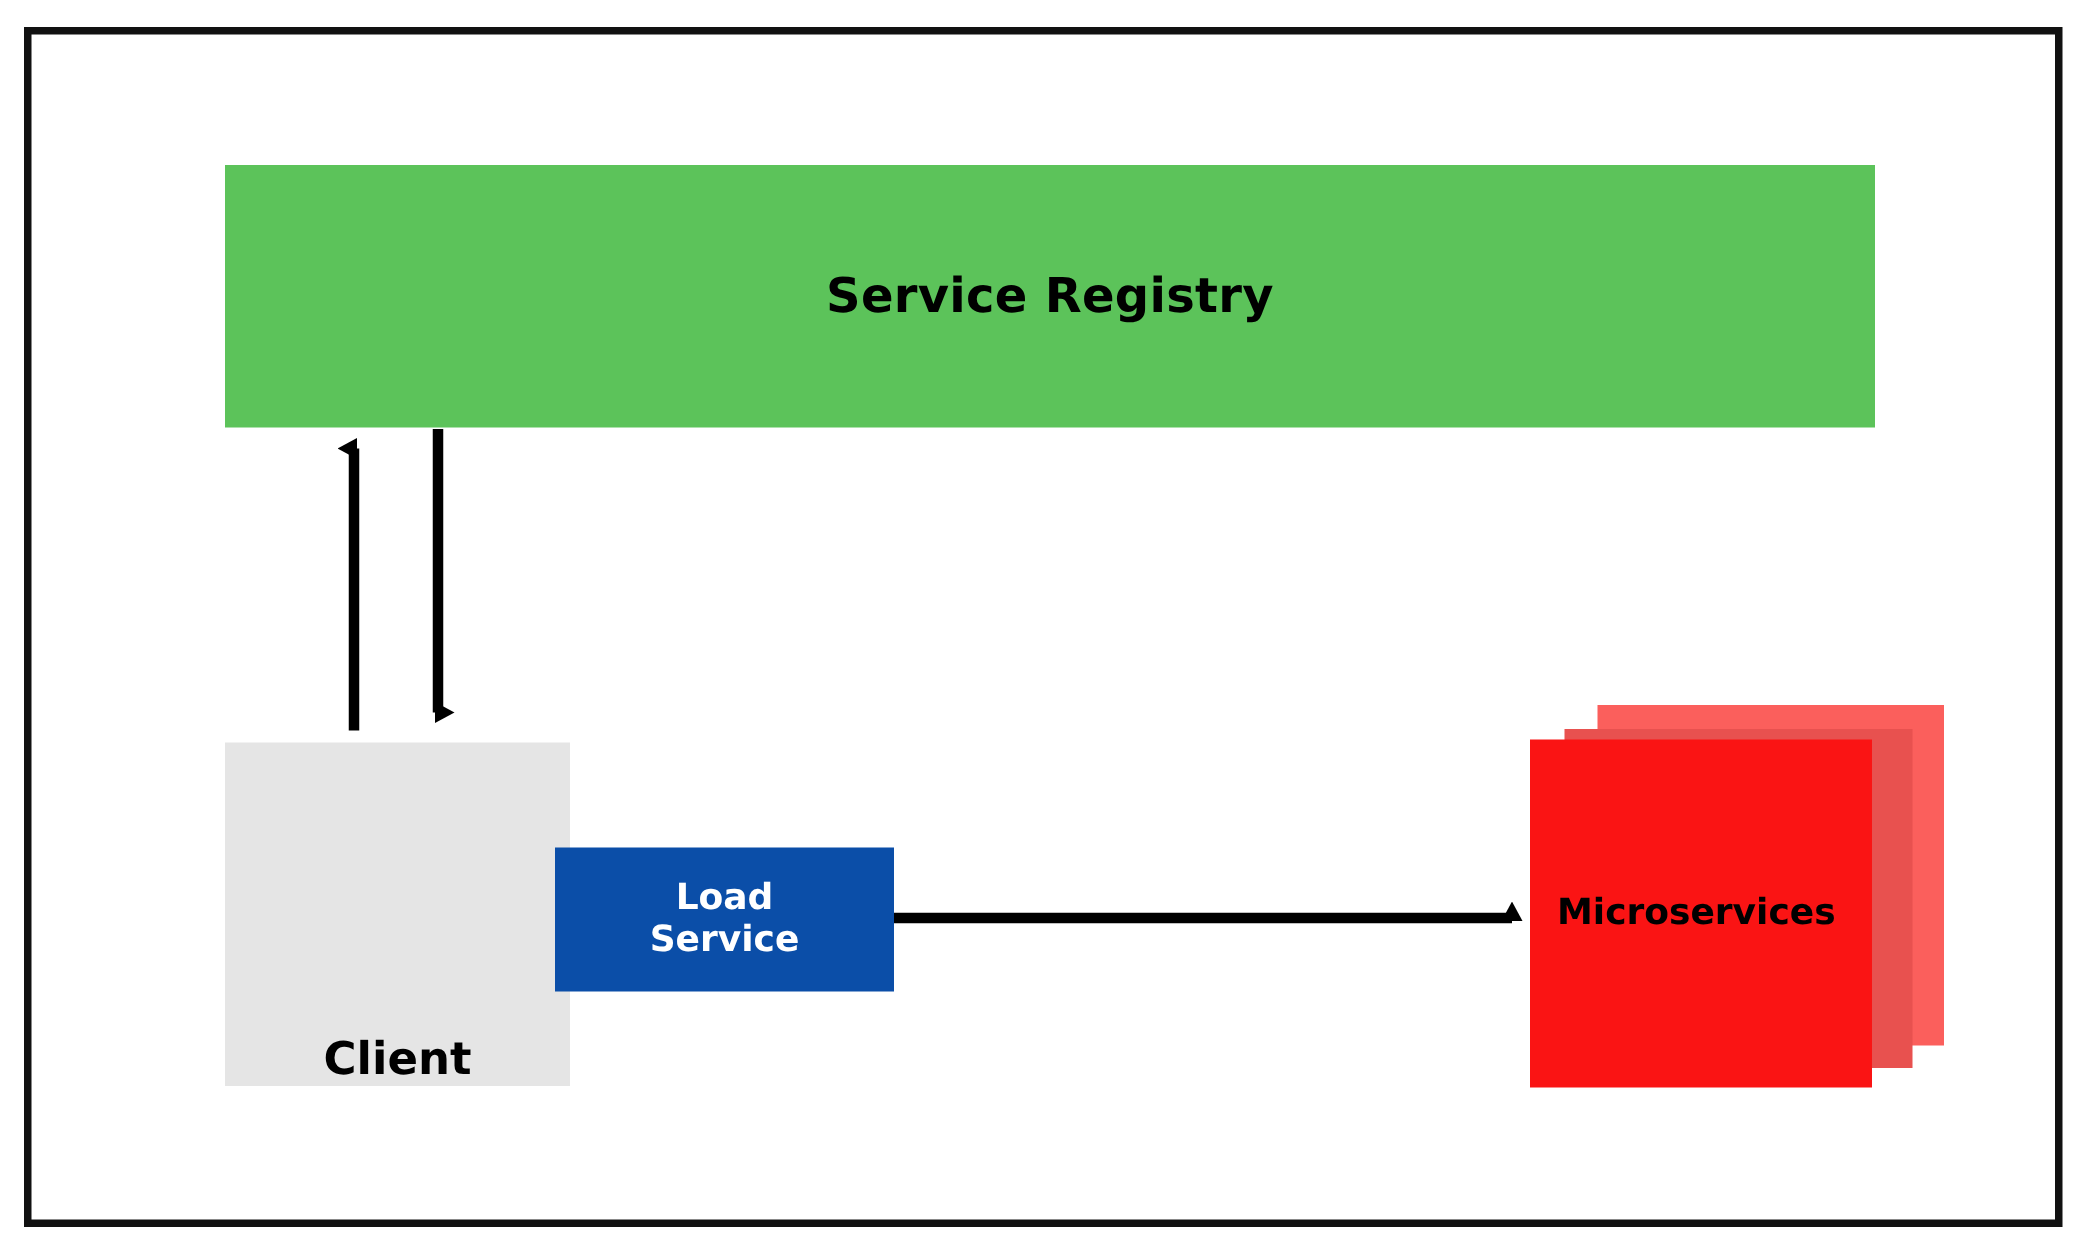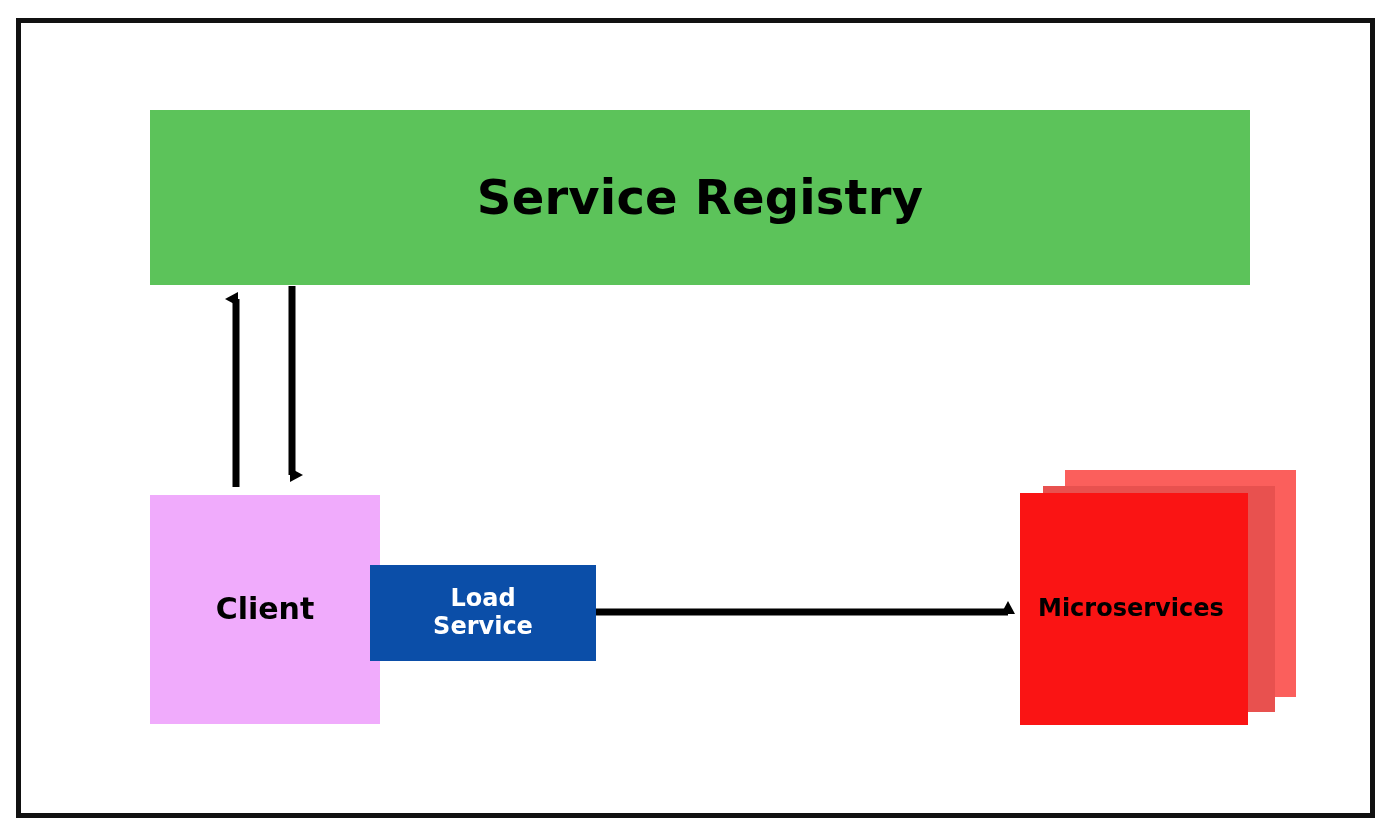--- a/index.html
+++ b/index.html
@@ -39,32 +39,33 @@
     line-height: 1.15;
   }
   
   .registry {
     left: 150px;
     top: 110px;
     width: 1100px;
     height: 175px;
     background: #5cc35a;
     color: #000000;
-    font-size: 48px;
+    font-size: 32px;
     letter-spacing: 0.2px;
   }
   
   .client {
     left: 150px;
     top: 495px;
     width: 230px;
     height: 229px;
-    background: #f0abfc;
+    background: #e5e5e5;
     color: #000000;
     font-size: 30px;
+    align-items: flex-end;
   }
   
   .load-balancer {
     left: 370px;
     top: 565px;
     width: 226px;
     height: 96px;
     background: #0b4ea8;
     color: #ffffff;
     font-size: 24px;

